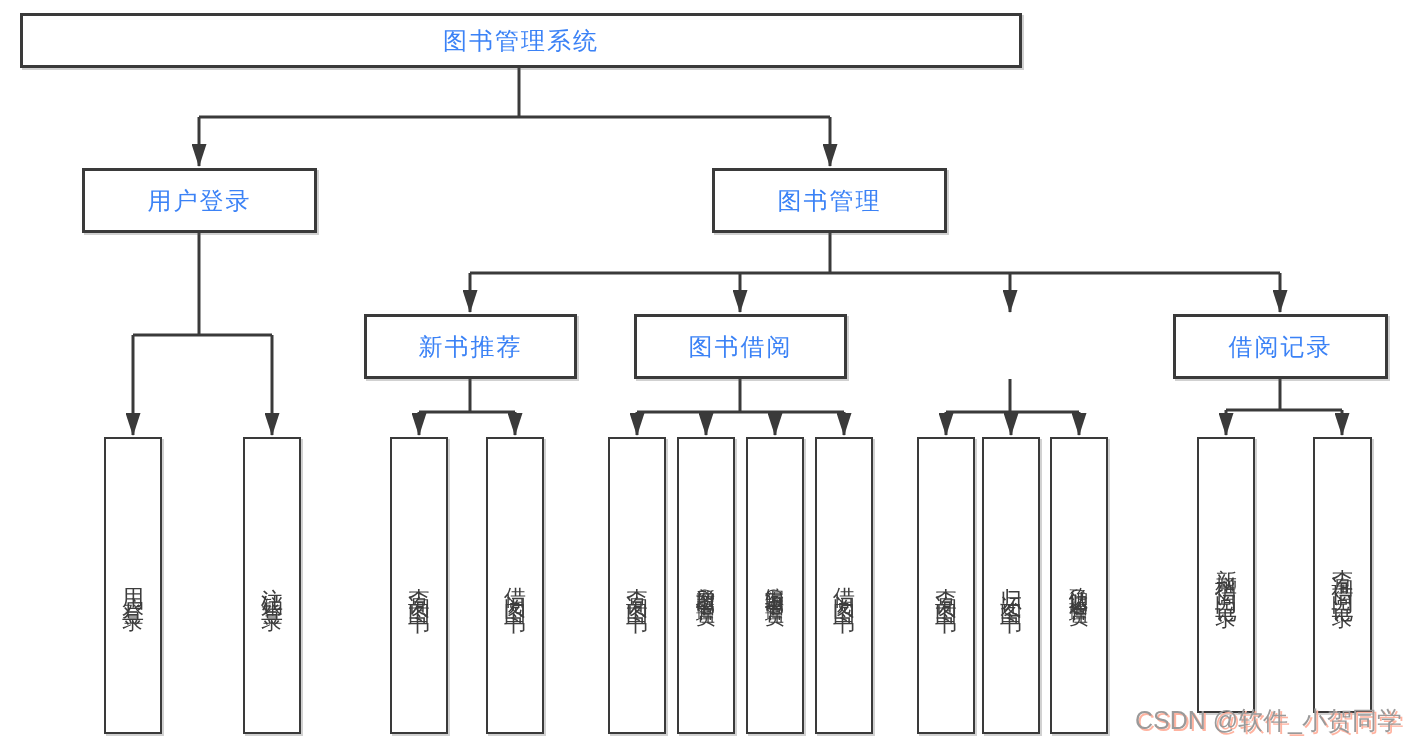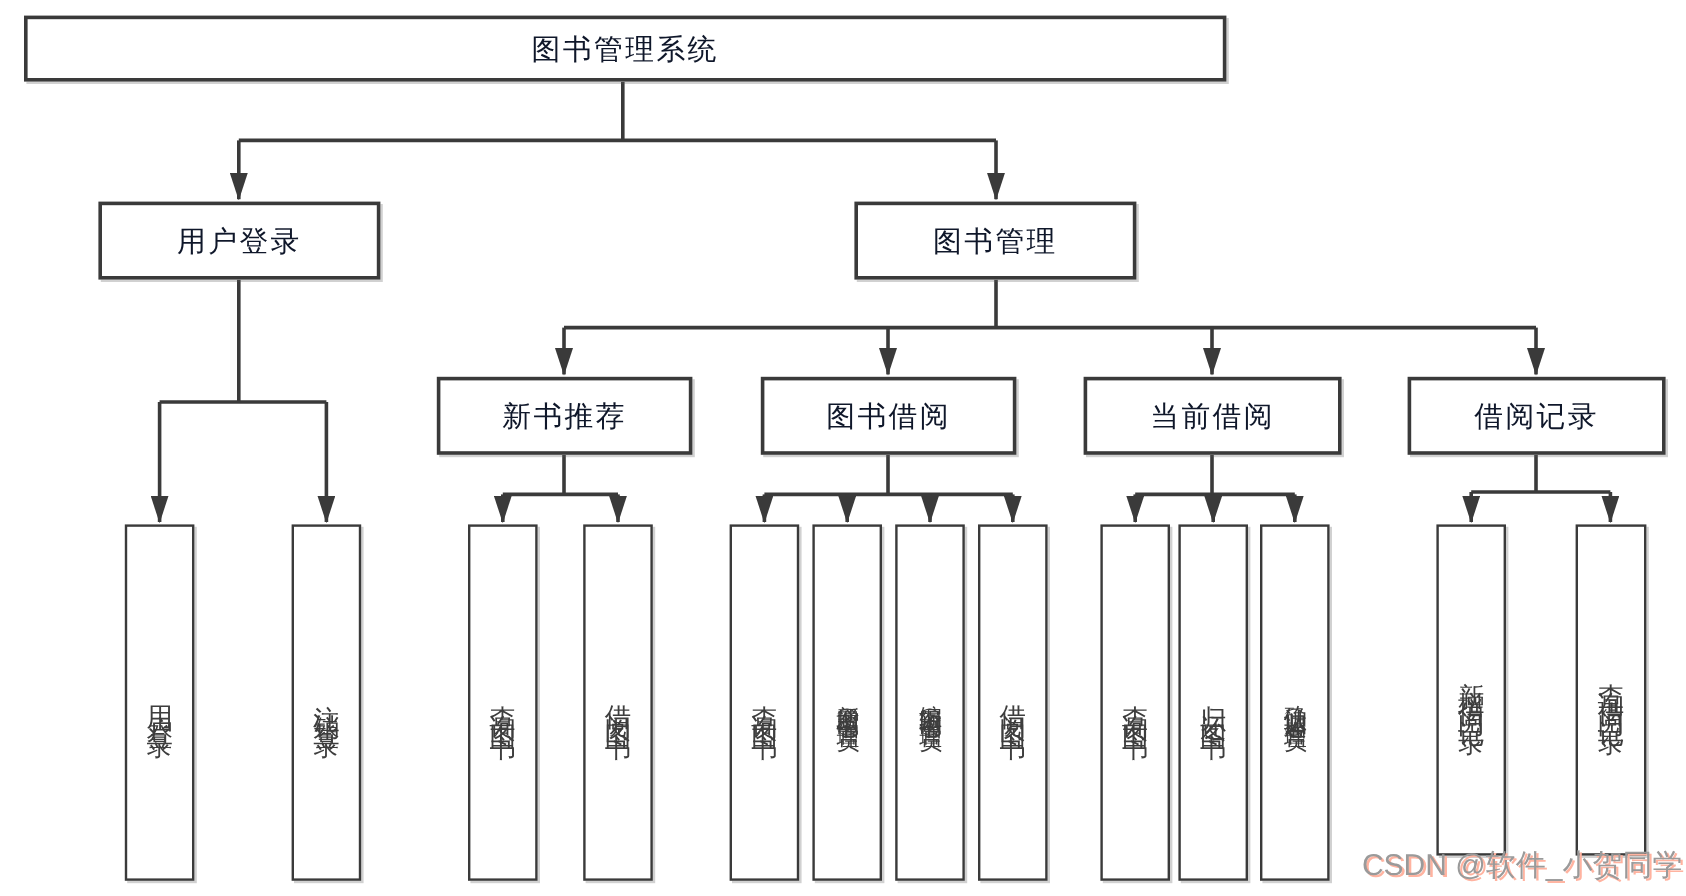--- a/index.html
+++ b/index.html
@@ -30,21 +30,21 @@
     background: #ffffff;
     border: 3px solid #3a3a3a;
     display: flex;
     align-items: center;
     justify-content: center;
     box-shadow: 2px 2px 0 rgba(90,90,90,0.28);
   }
   .hlabel {
     font-size: 24px;
     letter-spacing: 2px;
-    color: #0f172a;
+    color: #3b82f6;
     white-space: nowrap;
   }
   .leaf {
     border-width: 2.5px;
   }
   .vtext {
     writing-mode: vertical-rl;
     font-size: 22px;
     letter-spacing: 8px;
     color: #3d3d3d;
@@ -129,23 +129,20 @@
   <div class="node" style="left:364px; top:314px; width:213px; height:65px;">
     <span class="hlabel">新书推荐</span>
   </div>
 
   <div class="node" style="left:712px; top:168px; width:235px; height:65px;">
     <span class="hlabel">图书管理</span>
   </div>
   <div class="node" style="left:634px; top:314px; width:213px; height:65px;">
     <span class="hlabel">图书借阅</span>
   </div>
-  <div class="node" style="left:903px; top:314px; width:215px; height:65px;">
-    <span class="hlabel">当前借阅</span>
-  </div>
   <div class="node" style="left:1173px; top:314px; width:215px; height:65px;">
     <span class="hlabel">借阅记录</span>
   </div>
 
   <div class="node leaf" style="left:104px; top:437px; width:58px; height:297px;">
     <span class="vtext">用户登录</span>
   </div>
   <div class="node leaf" style="left:243px; top:437px; width:58px; height:297px;">
     <span class="vtext">注销登录</span>
   </div>

